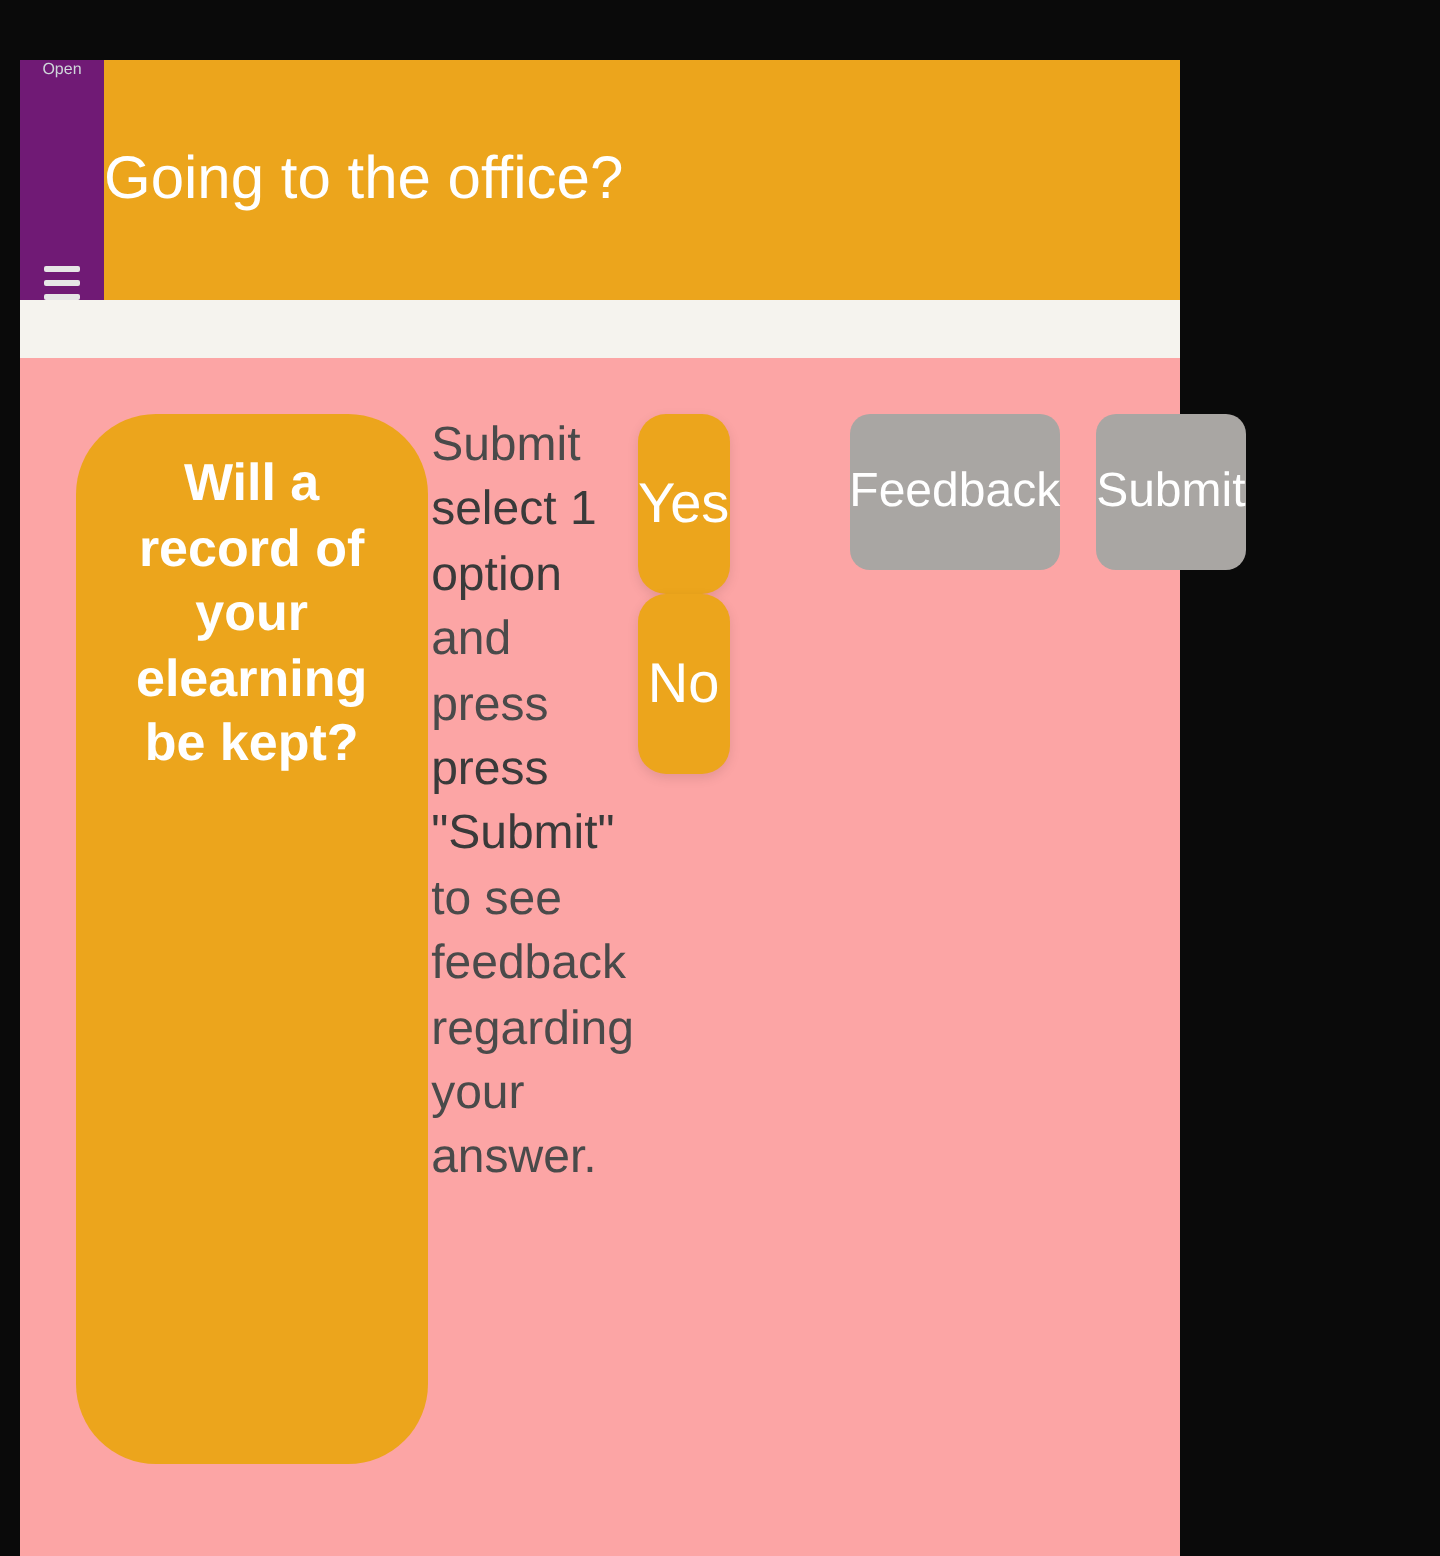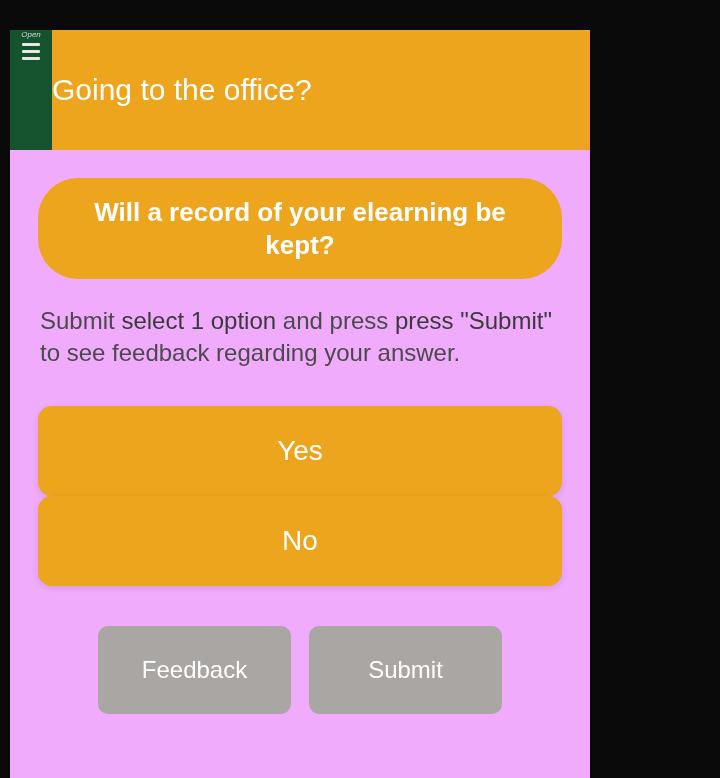--- a/index.html
+++ b/index.html
@@ -26,27 +26,26 @@
     background: #0a0a0a;
   }
   .header {
     display: flex;
     align-items: stretch;
     background: #eca51c;
     height: 120px;
   }
   .menu-tab {
     width: 42px;
-    background: #14532d;
+    background: #701a75;
     display: flex;
     flex-direction: column;
     align-items: center;
-    justify-content: flex-start;
+    justify-content: space-between;
     gap: 2px;
-    font-style: italic;
   }
   .menu-label {
     color: #cfd6da;
     font-size: 8px;
     writing-mode: horizontal-tb;
     margin-bottom: 2px;
   }
   .menu-bars {
     display: flex;
     flex-direction: column;
@@ -62,24 +61,25 @@
   .header-title {
     flex: 1;
     display: flex;
     align-items: center;
     color: #ffffff;
     font-size: 30px;
     font-weight: 400;
   }
   .content {
     flex: 1;
-    background: #f0abfc;
+    background: #fca5a5;
     padding: 28px 28px 20px 28px;
     display: flex;
-    flex-direction: column;
+    flex-direction: row;
+    margin-top: 29px;
   }
   .question-pill {
     background: #eca51c;
     color: #ffffff;
     border-radius: 40px;
     padding: 18px 30px;
     text-align: center;
     font-size: 26px;
     font-weight: 600;
     line-height: 1.25;
@@ -115,21 +115,21 @@
     gap: 18px;
     justify-content: center;
     padding: 0 60px;
   }
   .action-btn {
     flex: 1;
     background: #a9a6a3;
     color: #ffffff;
     border: none;
     border-radius: 10px;
-    height: 88px;
+    height: 78px;
     font-size: 24px;
     font-weight: 500;
     cursor: pointer;
   }
 </style>
 </head>
 <body>
 
 <div class="phone">
 

